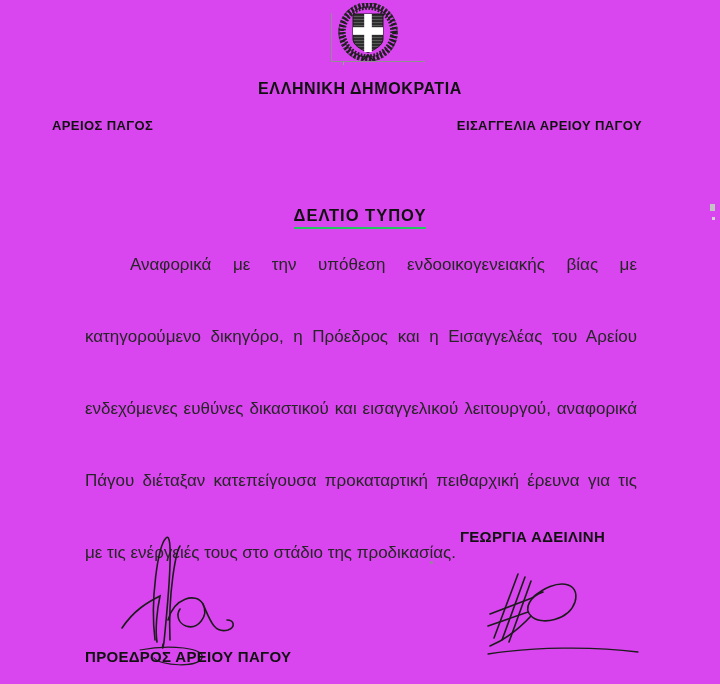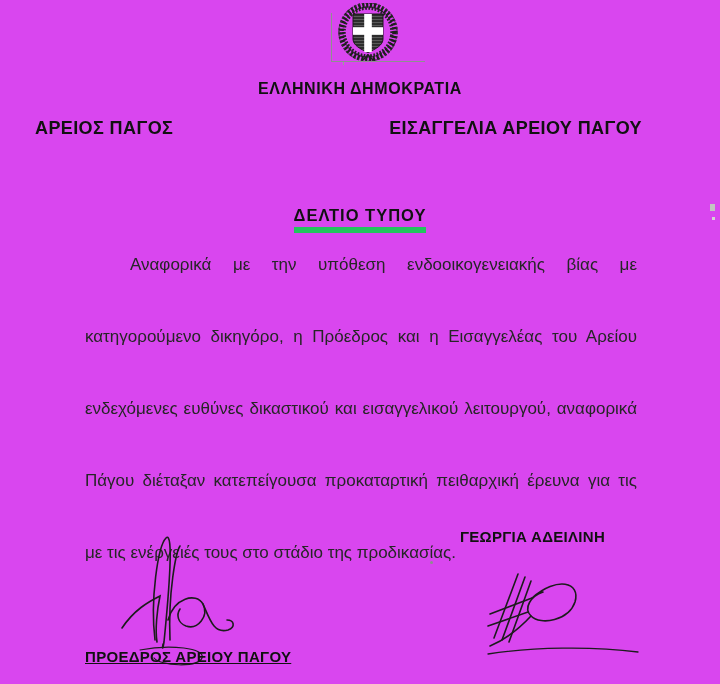--- a/index.html
+++ b/index.html
@@ -16,51 +16,51 @@
   .frame-line-v{position:absolute;left:331px;top:13px;width:1px;height:49px;background:#8f8f8f;}
   .frame-line-h{position:absolute;left:331px;top:61px;width:94px;height:1px;background:#8f8f8f;}
   .frame-tick{position:absolute;left:343px;top:62px;width:1px;height:3px;background:#9c9c9c;}
   .republic{
     position:absolute;left:0;top:80px;width:720px;
     text-align:center;font-size:16px;font-weight:bold;
     letter-spacing:0.6px;color:#111;
   }
   .institutions{
     position:absolute;left:0;top:118px;width:720px;
-    box-sizing:border-box;padding:0 78px 0 35px;
+    box-sizing:border-box;padding:0 78px 0 52px;
     display:flex;justify-content:space-between;
-    font-size:18px;font-weight:bold;letter-spacing:0.4px;color:#111;
+    font-size:13px;font-weight:bold;letter-spacing:0.4px;color:#111;
   }
   
   .press-title{
     position:absolute;left:0;top:206px;width:720px;text-align:center;
   }
   .press-title span{
     display:inline-block;
     font-size:16.5px;font-weight:bold;letter-spacing:1px;color:#111;
-    border-bottom:6px solid #22c55e;padding-bottom:2px;
+    border-bottom:2px solid #22c55e;padding-bottom:2px;
   }
   
   .body-text{
     position:absolute;left:85px;top:247px;width:552px;
     font-size:17px;line-height:36px;color:#262626;
   }
   .body-line{text-align:justify;}
   .body-line::after{content:"";display:inline-block;width:100%;}
   .body-line.first{text-indent:45px;}
   .body-line.last{text-align:left;}
   .body-line.last::after{content:none;}
   
   .dateline{
     position:absolute;left:0;top:497px;width:720px;text-align:center;
     font-size:16px;color:#2a2a2a;
   }
   
   .sig-name{position:absolute;font-size:15px;font-weight:bold;letter-spacing:0.3px;color:#111;white-space:nowrap;}
-  .sig-title{position:absolute;font-size:15px;font-weight:bold;letter-spacing:0.3px;color:#111;white-space:nowrap;text-decoration:underline;}
+  .sig-title{position:absolute;font-size:15px;font-weight:bold;letter-spacing:0.3px;color:#111;white-space:nowrap;}
   .name-left{left:85px;top:556px;}
   .name-right{left:460px;top:528px;}
   .title-left{left:85px;top:648px;}
   .title-right{left:413px;top:648px;}
   .signature{position:absolute;pointer-events:none;}
   .sig-left{left:108px;top:530px;width:150px;height:148px;}
   .sig-right{left:462px;top:568px;width:195px;height:100px;}
   
   .speck-a{position:absolute;left:710px;top:204px;width:5px;height:7px;background:#c3c3c3;}
   .speck-b{position:absolute;left:712px;top:217px;width:3px;height:3px;background:#d4d4d4;}

